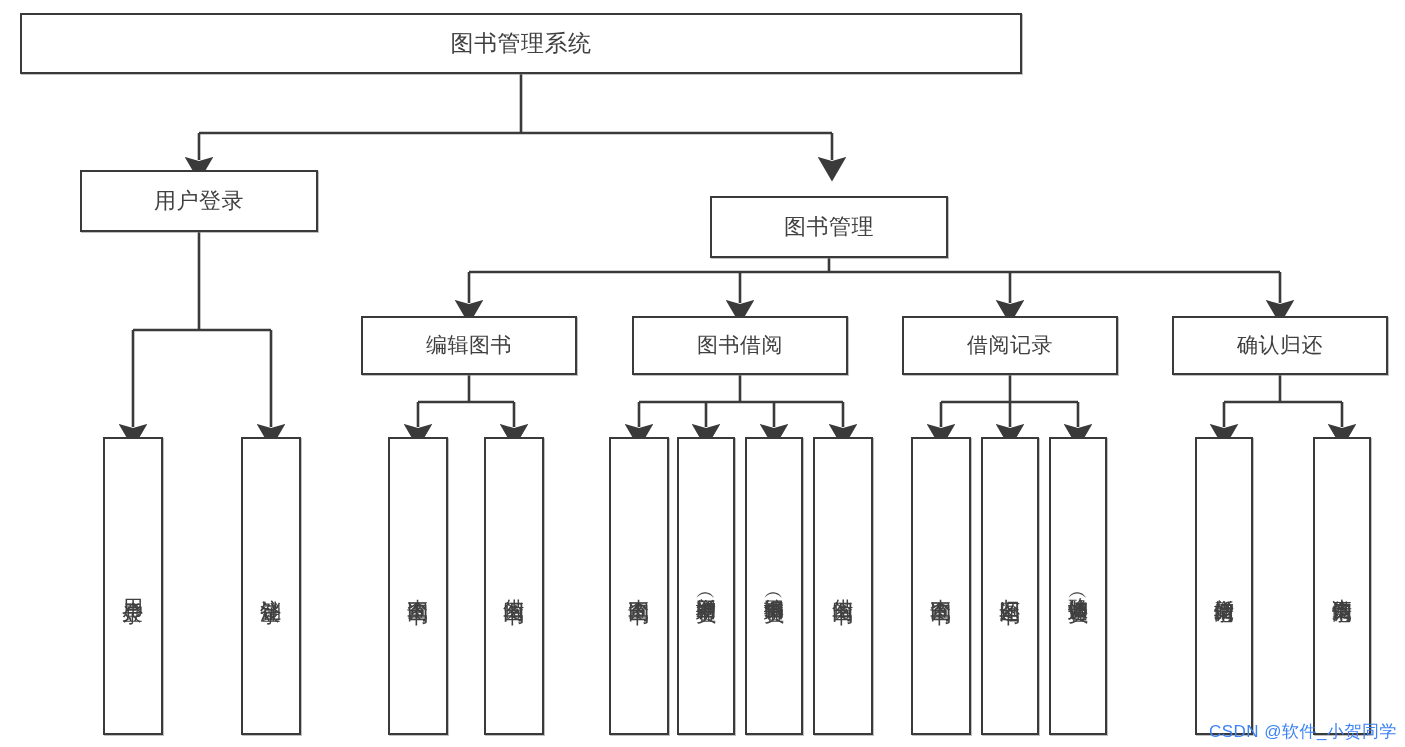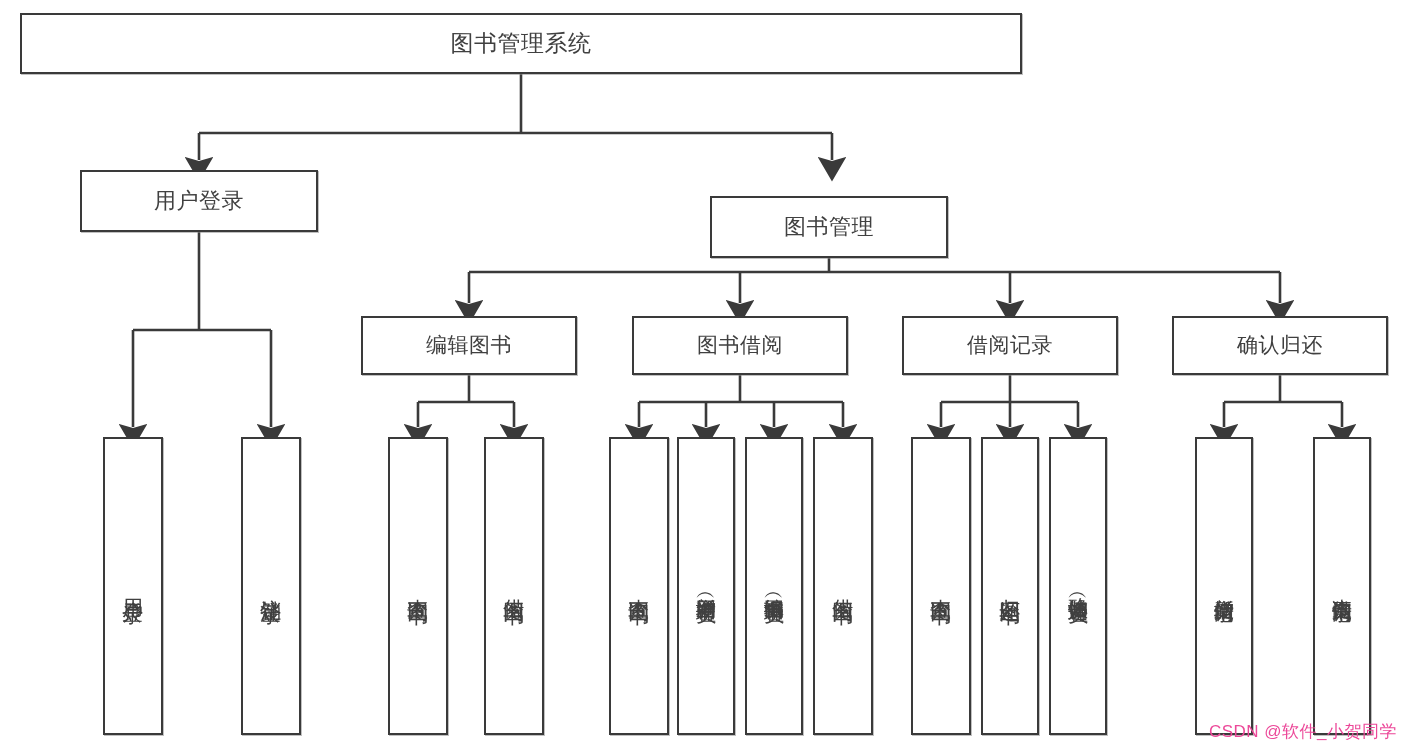--- a/index.html
+++ b/index.html
@@ -63,21 +63,21 @@
     font-size: 20px;
     line-height: 1.26;
     letter-spacing: 1px;
   }
 
   #watermark {
     position: absolute;
     right: 8px;
     bottom: 4px;
     font-size: 17px;
-    color: #ec4899;
+    color: #3b82f6;
     letter-spacing: 0.5px;
     white-space: nowrap;
   }
 </style>
 </head>
 <body>
 
 <div id="canvas">
 
   <svg id="wires" viewBox="0 0 1405 747">

